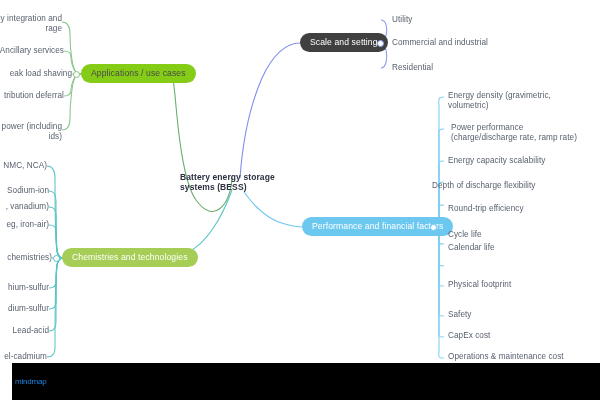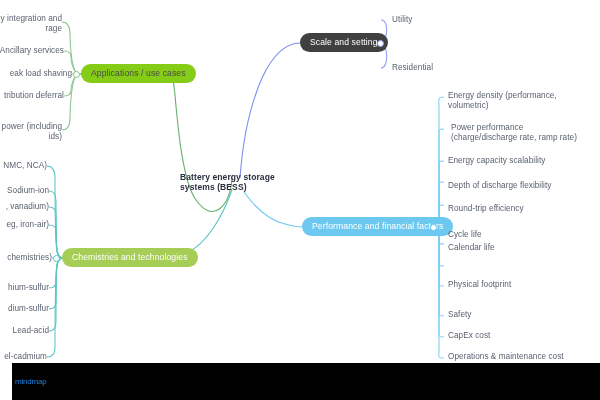--- a/index.html
+++ b/index.html
@@ -171,28 +171,29 @@
   <div class="node leaf left" style="left:-70px; top:186px; width:119px;">Sodium-ion</div>
   <div class="node leaf left" style="left:-70px; top:202px; width:119px;">, vanadium)</div>
   <div class="node leaf left" style="left:-70px; top:220px; width:119px;">eg, iron-air)</div>
   <div class="node leaf left" style="left:-70px; top:253px; width:122px;">chemistries)</div>
   <div class="node leaf left" style="left:-70px; top:283px; width:119px;">hium-sulfur</div>
   <div class="node leaf left" style="left:-70px; top:304px; width:119px;">dium-sulfur</div>
   <div class="node leaf left" style="left:-70px; top:326px; width:119px;">Lead-acid</div>
   <div class="node leaf left" style="left:-70px; top:352px; width:117px;">el-cadmium</div>
 
   <div class="node leaf right" style="left:392px; top:15px; width:180px;">Utility</div>
+  <div class="node leaf right" style="left:392px; top:38px; width:180px;">Commercial and industrial</div>
   <div class="node leaf right" style="left:392px; top:63px; width:180px;">Residential</div>
 
-  <div class="node leaf right" style="left:448px; top:91px; width:150px;">Energy density (performance,
+  <div class="node leaf right" style="left:448px; top:91px; width:150px;">Energy density (gravimetric,
 volumetric)</div>
   <div class="node leaf right" style="left:451px; top:123px; width:152px;">Power performance
 (charge/discharge rate, ramp rate)</div>
   <div class="node leaf right" style="left:448px; top:156px; width:150px;">Energy capacity scalability</div>
-  <div class="node leaf right" style="left:448px; top:181px; width:150px;">Depth of discharge flexibility</div>
+  <div class="node leaf right" style="left:432px; top:181px; width:150px;">Depth of discharge flexibility</div>
   <div class="node leaf right" style="left:448px; top:204px; width:150px;">Round-trip efficiency</div>
   <div class="node leaf right" style="left:448px; top:230px; width:150px;">Cycle life</div>
   <div class="node leaf right" style="left:448px; top:243px; width:150px;">Calendar life</div>
   <div class="node leaf right" style="left:448px; top:280px; width:150px;">Physical footprint</div>
   <div class="node leaf right" style="left:448px; top:310px; width:150px;">Safety</div>
   <div class="node leaf right" style="left:448px; top:331px; width:150px;">CapEx cost</div>
   <div class="node leaf right" style="left:448px; top:352px; width:152px;">Operations &amp; maintenance cost</div>
 
   <div id="bottom-bar">
     <span id="bottom-bar-link">mindmap</span>

